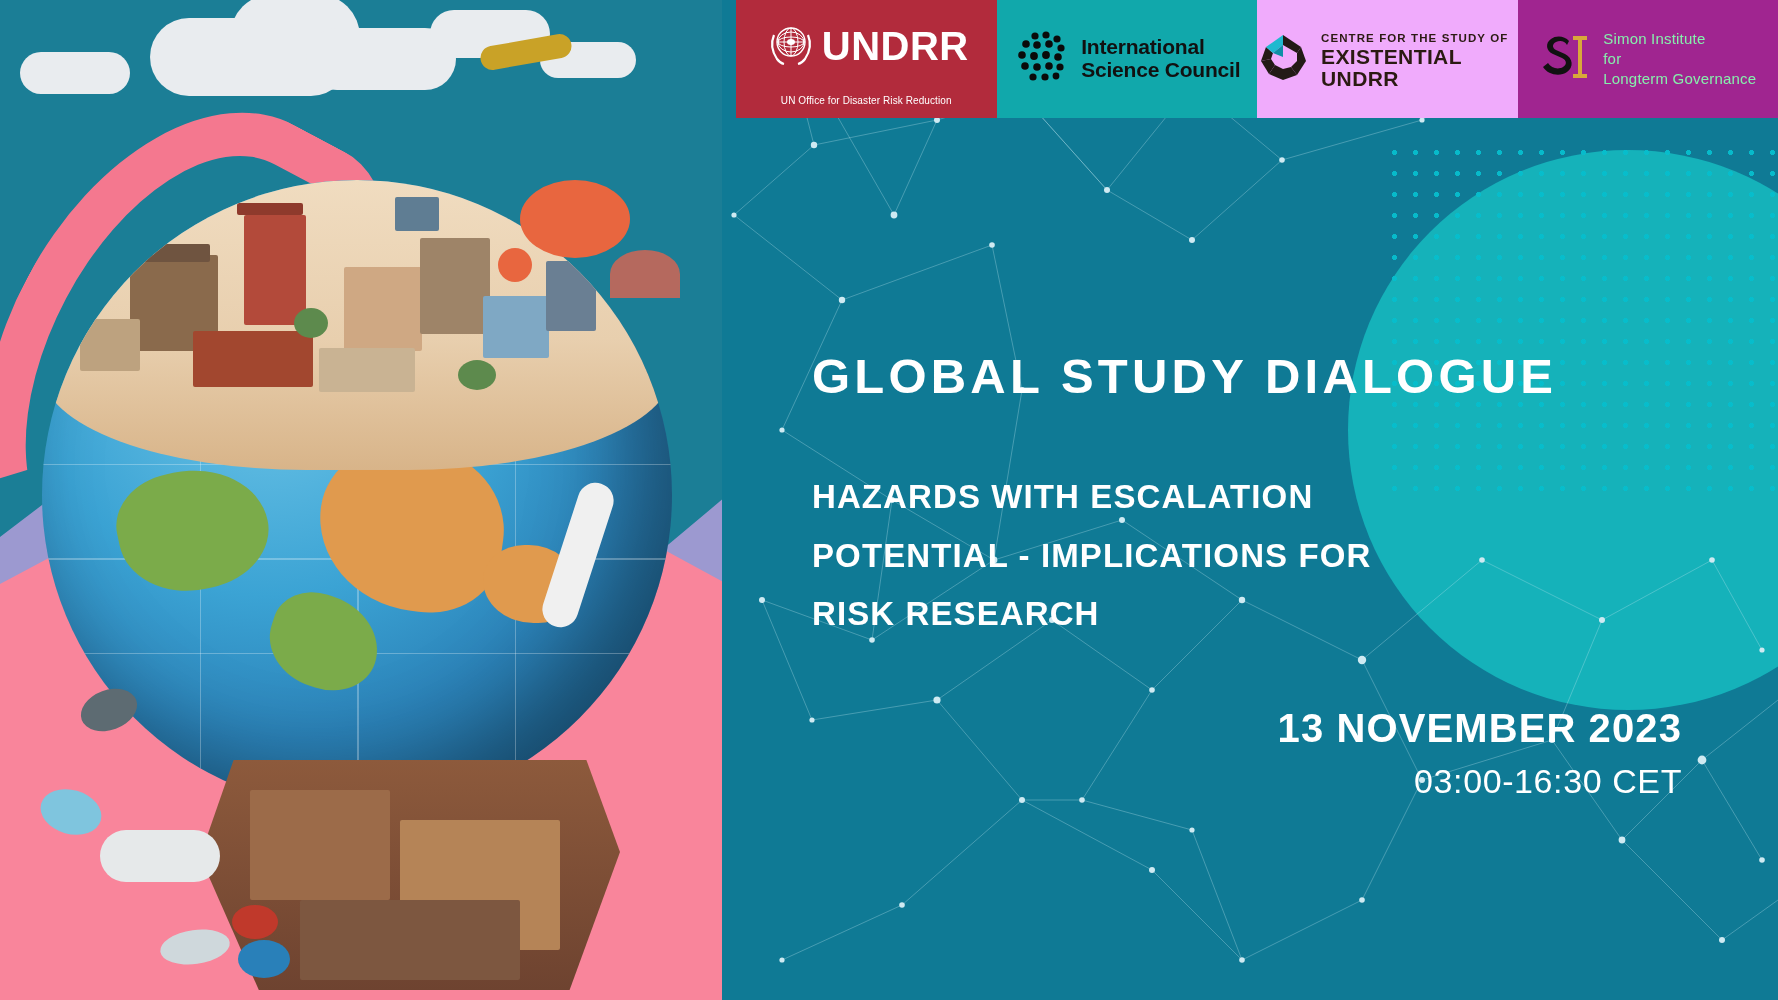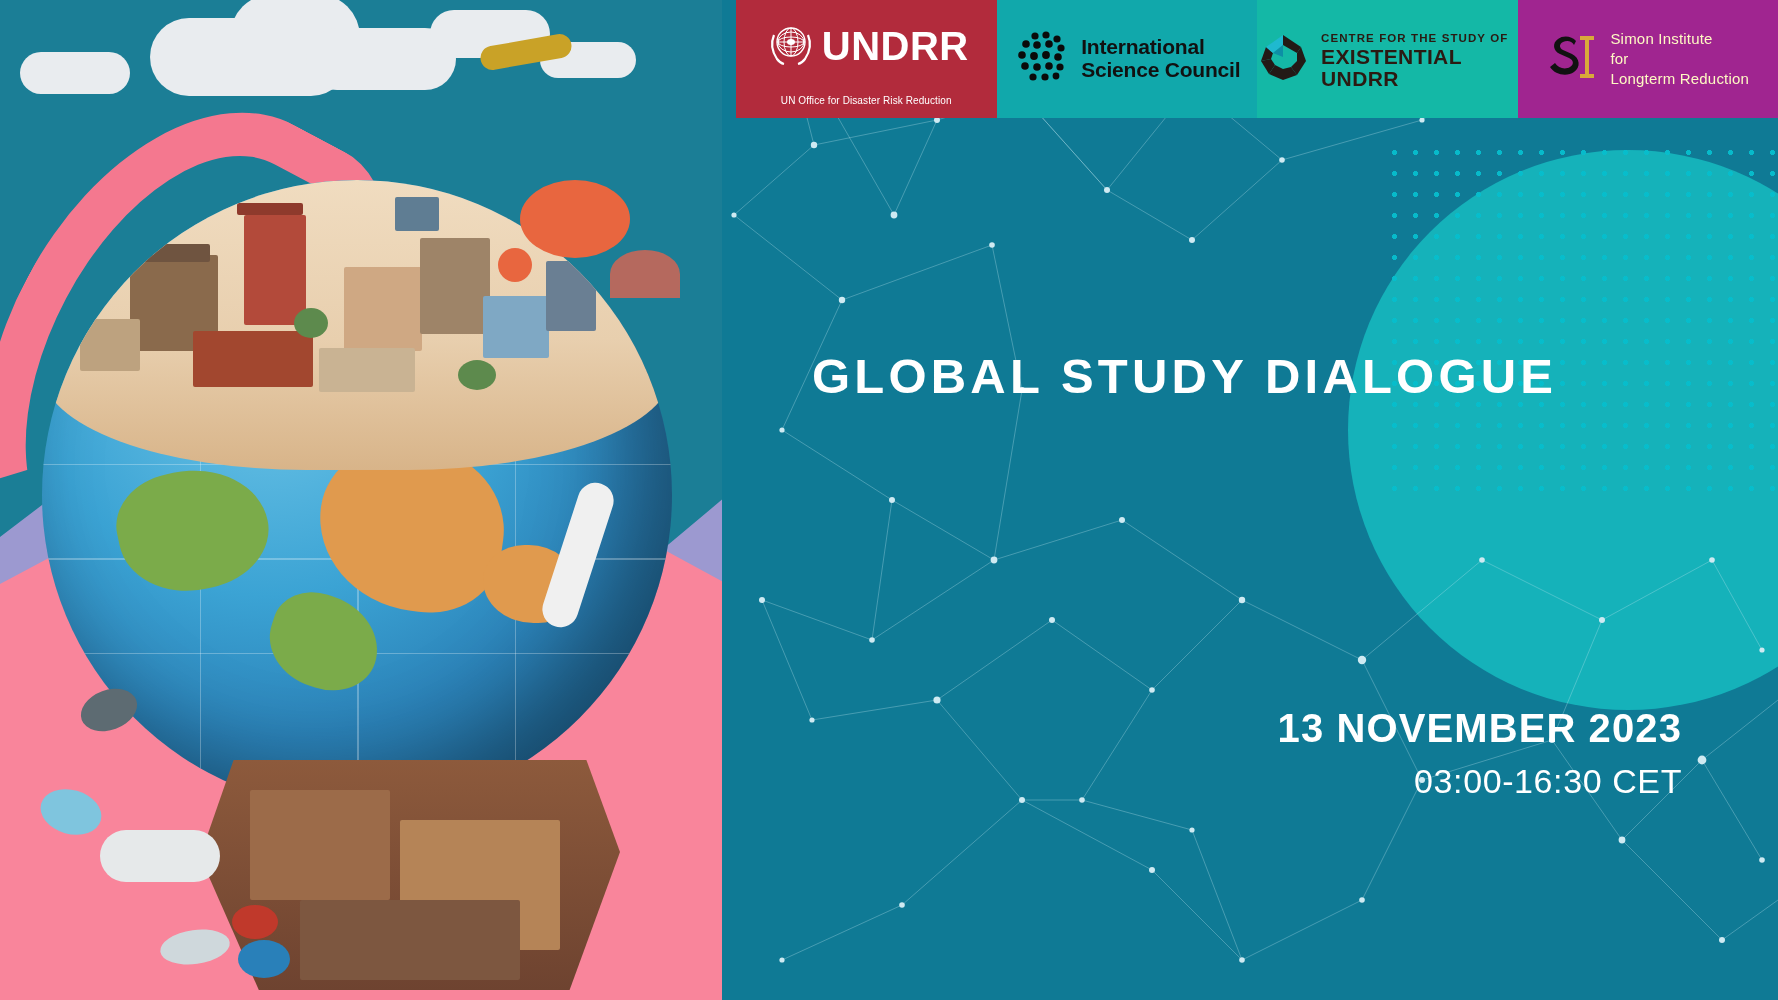--- a/index.html
+++ b/index.html
@@ -69,42 +69,42 @@
   
   #network { position:absolute; left:0; top:0; width:100%; height:100%; }
 
   
   #logoStrip { position:absolute; left:14px; top:0; width:1042px; height:118px;
                display:flex; }
   .logoCell { flex:1 1 0; display:flex; align-items:center; justify-content:center;
               position:relative; overflow:hidden; }
   .logoCell.undrr  { background:#b22b3c; }
   .logoCell.isc    { background:#11a8ab; }
-  .logoCell.cser   { background:#14b8a6; }
+  .logoCell.cser   { background:#f0abfc; }
   .logoCell.simon  { background:#a02590; }
 
   .undrrWrap { display:flex; flex-direction:column; align-items:center; gap:20px;
                transform:translateY(2px); }
   .undrrTop { display:flex; align-items:center; gap:4px; }
   .undrrName { color:#fff; font-size:40px; font-weight:700; letter-spacing:.5px;
                line-height:1; }
   .undrrSub { color:#fff; font-size:10px; letter-spacing:.1px; white-space:nowrap; }
 
   .iscWrap { display:flex; align-items:center; gap:8px; }
   .iscName { color:#111; font-size:21px; font-weight:700; line-height:1.08;
              letter-spacing:-.2px; }
 
   .cserWrap { display:flex; align-items:center; gap:12px; }
   .cserTop { color:#2b1a12; font-size:11.5px; font-weight:700; letter-spacing:1.1px;
              line-height:1.1; }
   .cserBig { color:#2b1a12; font-size:21px; font-weight:700; letter-spacing:.4px;
              line-height:1.05; }
 
   .simonWrap { display:flex; align-items:center; gap:12px; }
-  .simonName { color:#fef9c3; font-size:15px; line-height:1.35; letter-spacing:.2px; }
+  .simonName { color:#86efac; font-size:15px; line-height:1.35; letter-spacing:.2px; }
 
   
   #title { position:absolute; left:90px; top:348px; color:#fff; font-size:49px;
            font-weight:700; letter-spacing:4.2px; white-space:nowrap; }
   #subtitle { position:absolute; left:90px; top:468px; color:#fff; font-size:33px;
               font-weight:700; letter-spacing:1.1px; line-height:1.78; }
   #dateLine { position:absolute; right:96px; top:706px; color:#fff; font-size:40px;
               font-weight:700; letter-spacing:1.1px; text-align:right;
               white-space:nowrap; }
   #timeLine { position:absolute; right:96px; top:762px; color:#fff; font-size:34px;
@@ -348,25 +348,30 @@
             <svg width="52" height="56" viewBox="0 0 52 56">
               <path d="M34 7 h14 v4 h-5 v34 h5 v4 h-14 v-4 h5 v-34 h-5 z" fill="#d8a93a"></path>
               <path d="M30 12 c-4-5 -13-6 -18-2 c-6 4 -5 12 2 15 l9 4 c5 2 5 7 1 9
                        c-5 3 -12 1 -15-4 l-5 4 c5 8 17 10 24 5 c7-5 6-14 -2-18 l-9-4
                        c-4-2 -4-6 0-8 c4-2 9-1 11 3 z" fill="#111"></path>
             </svg>
           </span>
           <span class="simonName">
             <span>Simon Institute</span><br>
             <span>for</span><br>
-            <span>Longterm Reduction</span>
+            <span>Longterm Governance</span>
           </span>
         </div>
       </div>
     </div>
 
     <div id="title">GLOBAL STUDY DIALOGUE</div>
 
+    <div id="subtitle">
+      <div>HAZARDS WITH ESCALATION</div>
+      <div>POTENTIAL - IMPLICATIONS FOR</div>
+      <div>RISK RESEARCH</div>
+    </div>
 
     <div id="dateLine">13 NOVEMBER 2023</div>
     <div id="timeLine">03:00-16:30 CET</div>
   </div>
 </div>
 
 </body></html>

